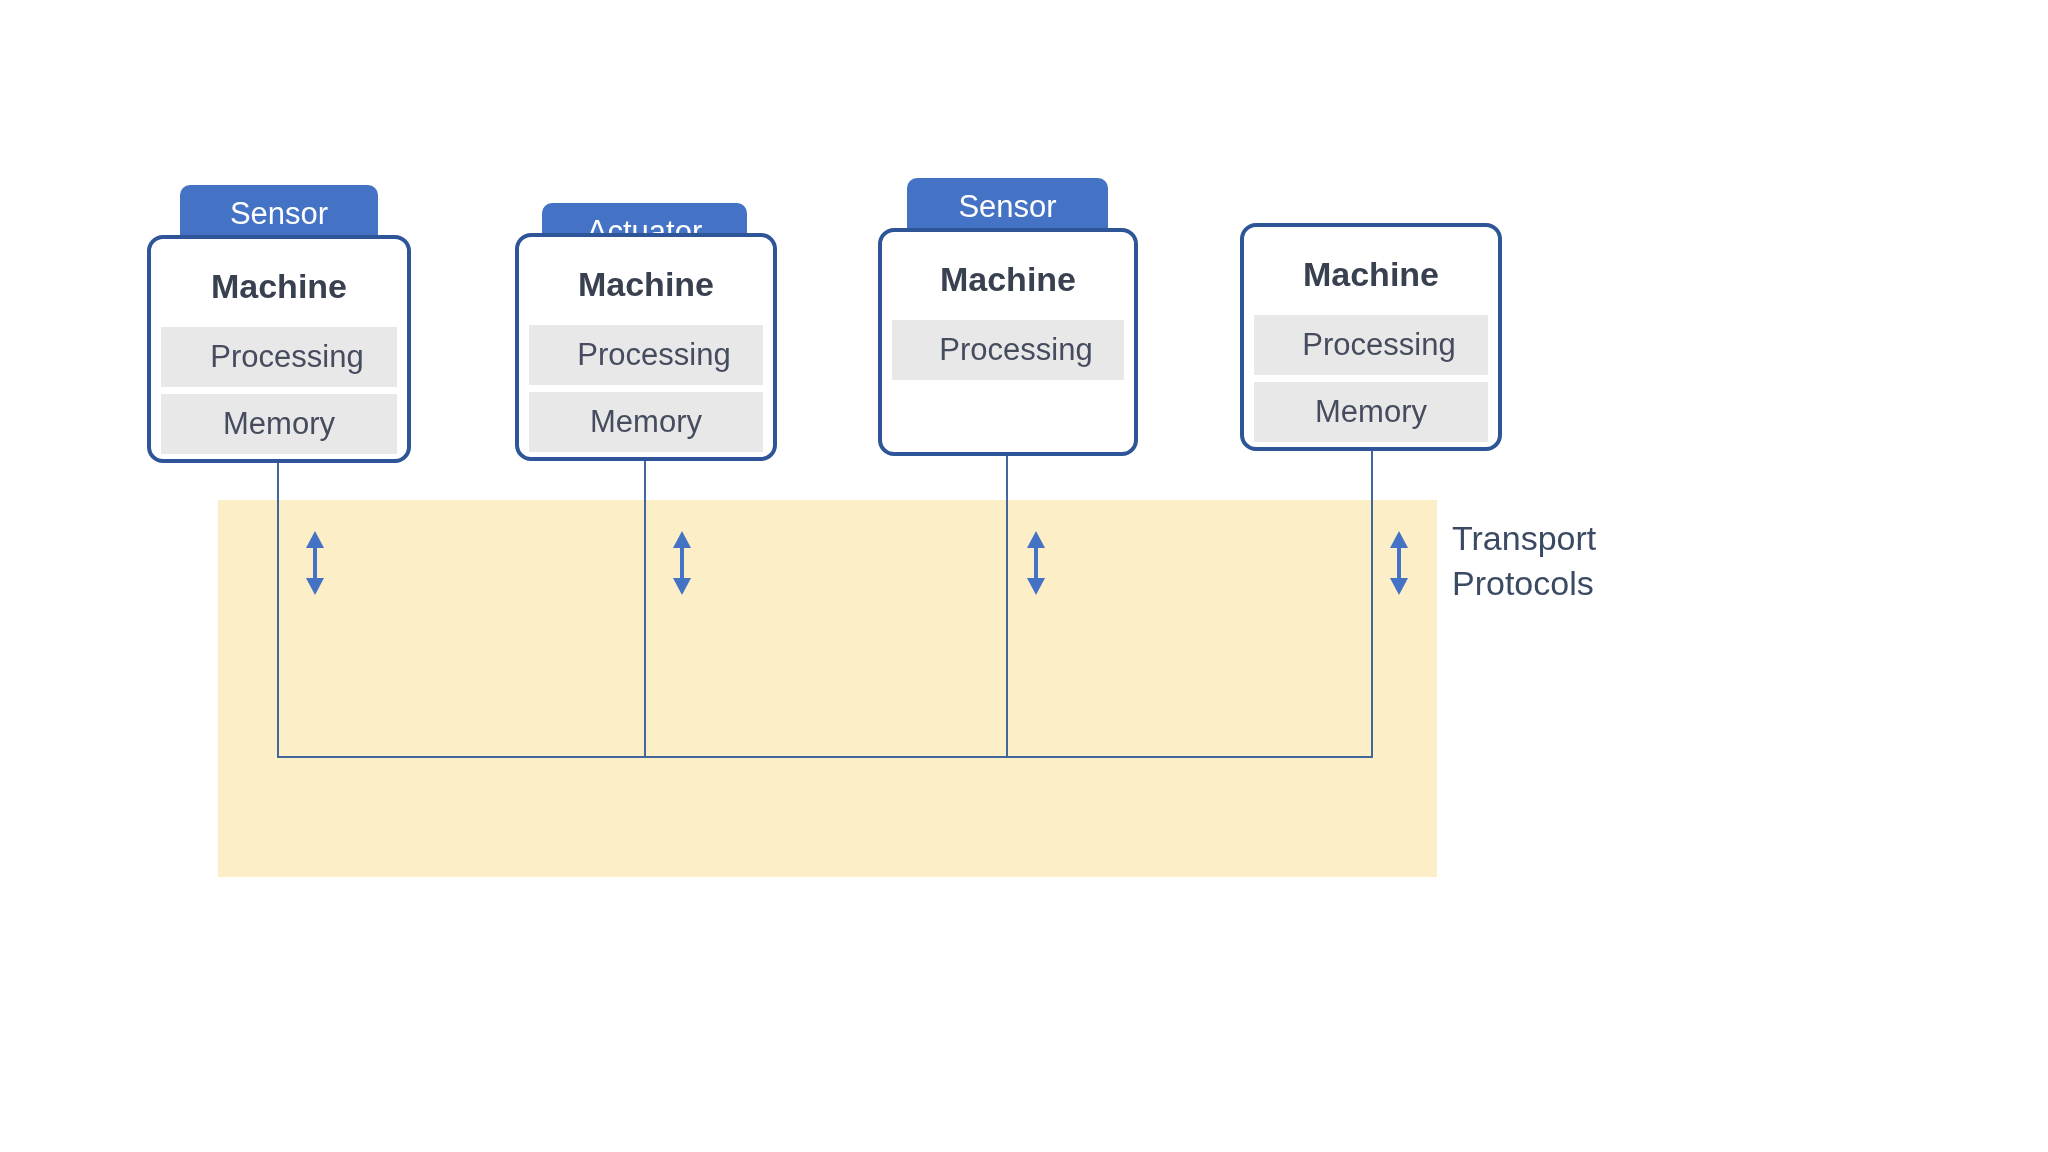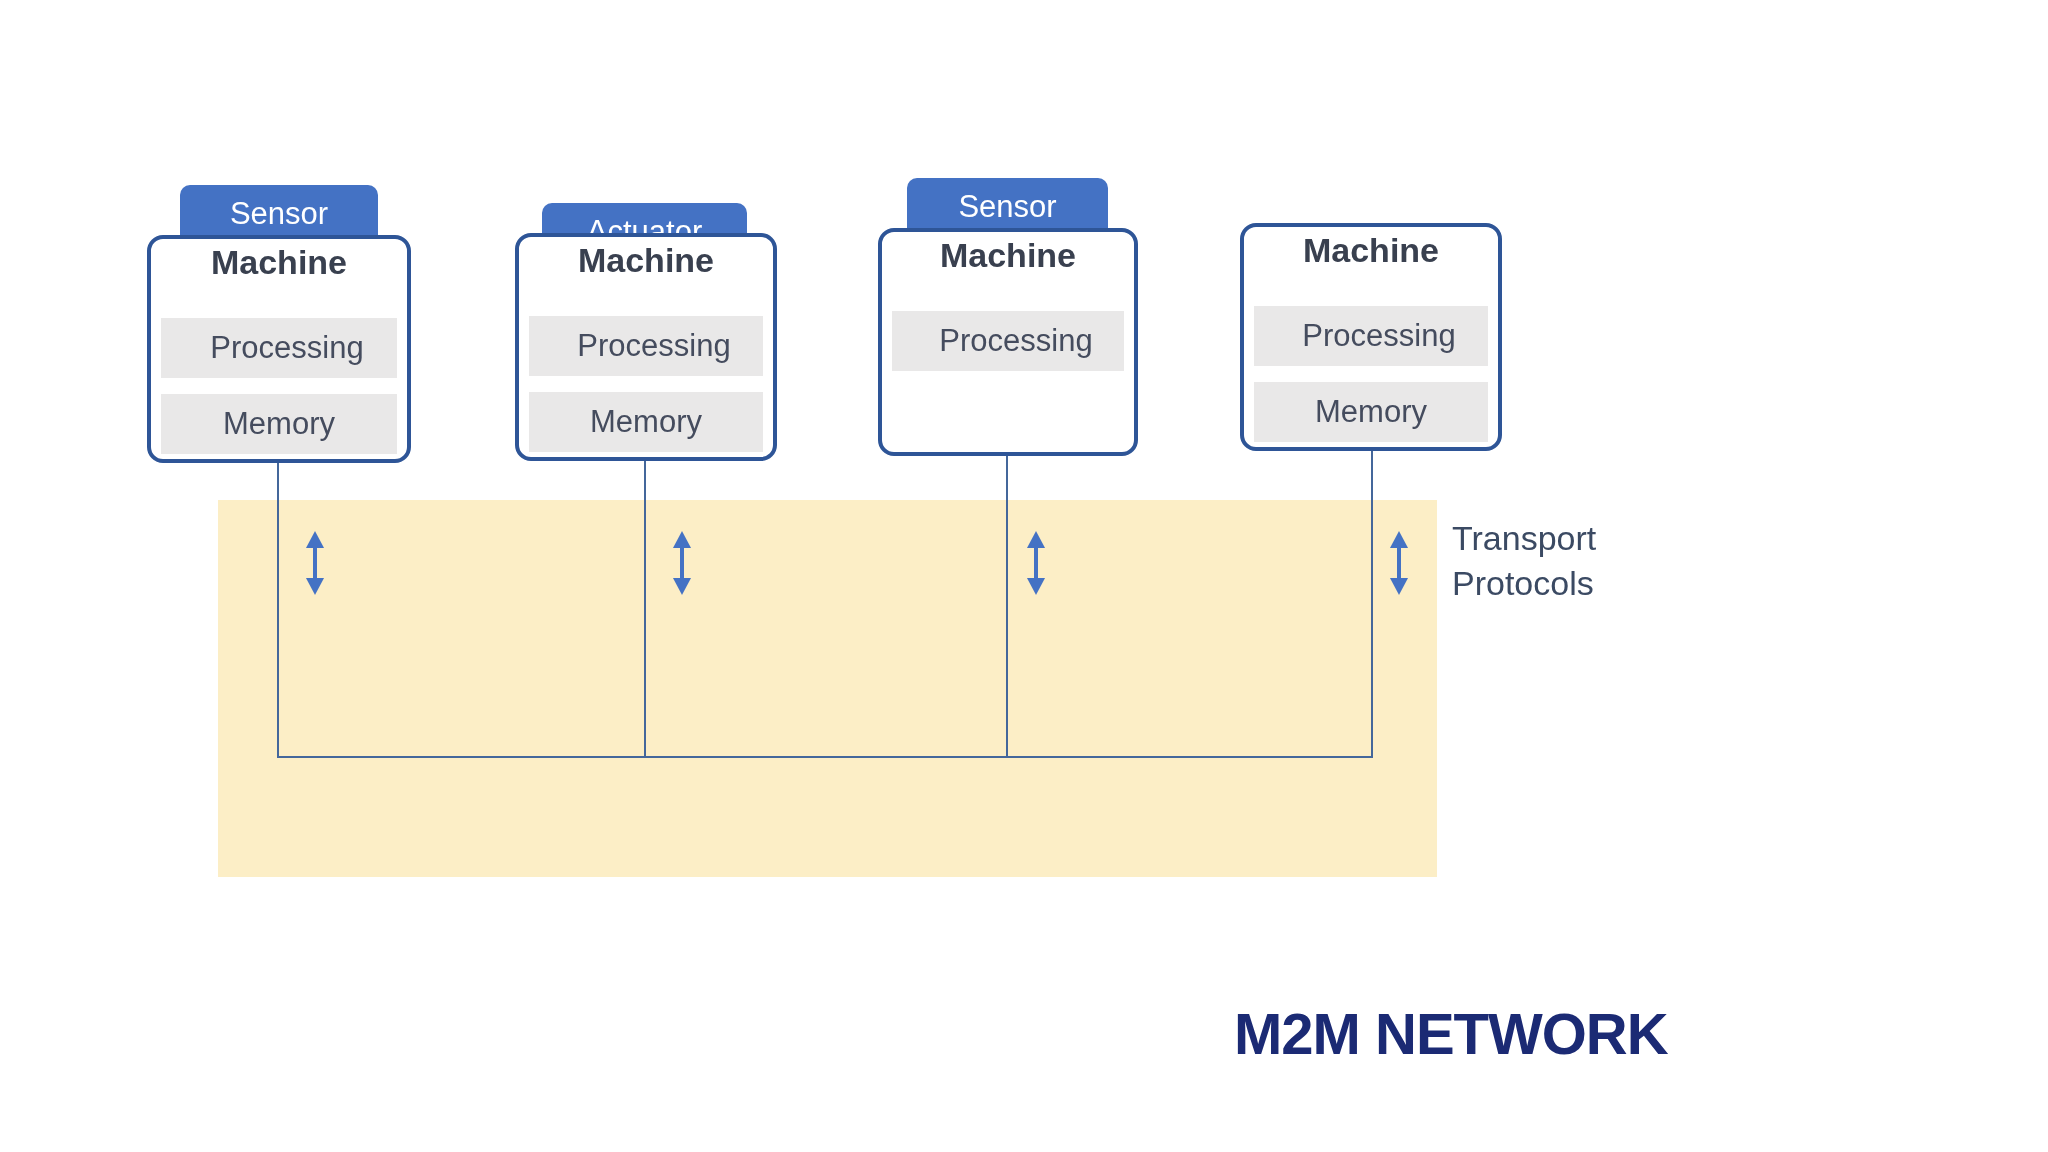--- a/index.html
+++ b/index.html
@@ -35,31 +35,31 @@
     display:flex;align-items:center;justify-content:center;
   }
   .mbox{
     position:absolute;left:0;right:0;top:50px;bottom:0;
     background:#ffffff;
     border:4px solid var(--c-border,#2E5597);
     border-radius:16px;
     box-sizing:border-box;
   }
   .mtitle{
-    text-align:center;padding-top:4px;
+    text-align:center;padding-top:28px;
     font-weight:bold;font-size:34px;
     color:var(--c-textdark,#39404F);
   }
   .mrow{
     position:absolute;left:10px;right:10px;height:60px;
     background:var(--c-row,#E9E8E8);
     display:flex;align-items:center;justify-content:center;
     font-size:31px;color:var(--c-textrow,#454C5E);
   }
-  .mrow.r0{top:79px;padding-left:16px;}
+  .mrow.r0{top:88px;padding-left:16px;}
   .mrow.r1{top:155px;}
   
   .updown{position:absolute;width:26px;height:64px;}
   
   .transport-label{
     position:absolute;left:1452px;top:516px;
     font-size:34px;line-height:45px;
     color:var(--c-textmid,#3B4A63);
     white-space:pre-line;
   }
@@ -154,15 +154,14 @@
       </div>
       <div class="mrow r1">
         <span>Memory</span>
       </div>
     </div>
   </div>
 
   <div class="transport-label">Transport
 Protocols</div>
 
-  <div class="m2m-title">M2M NETWORK</div>
 
 </div>
 
 </body></html>

